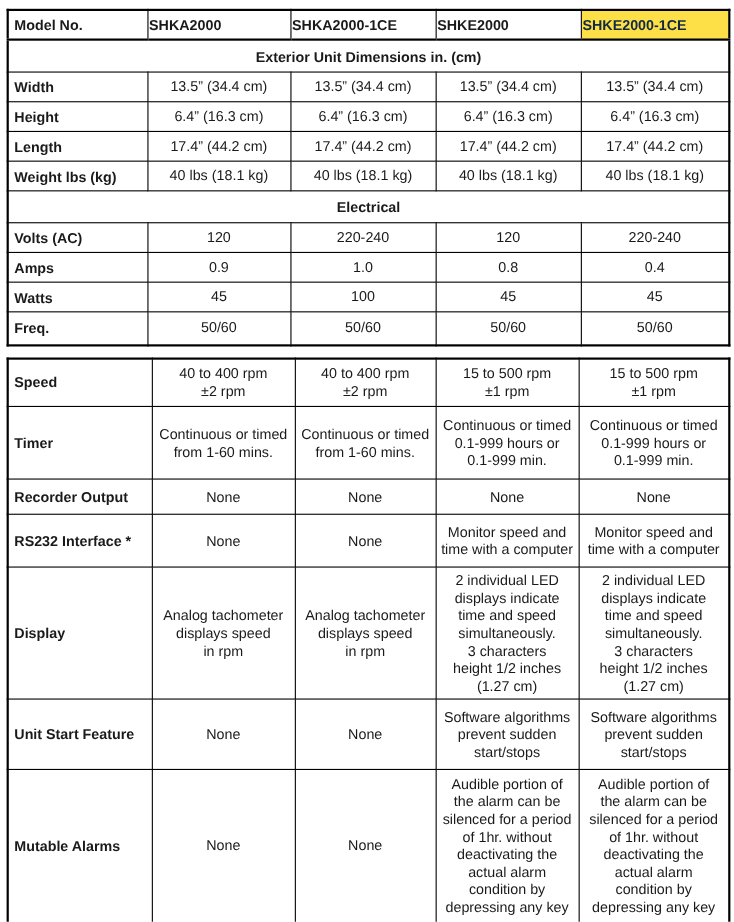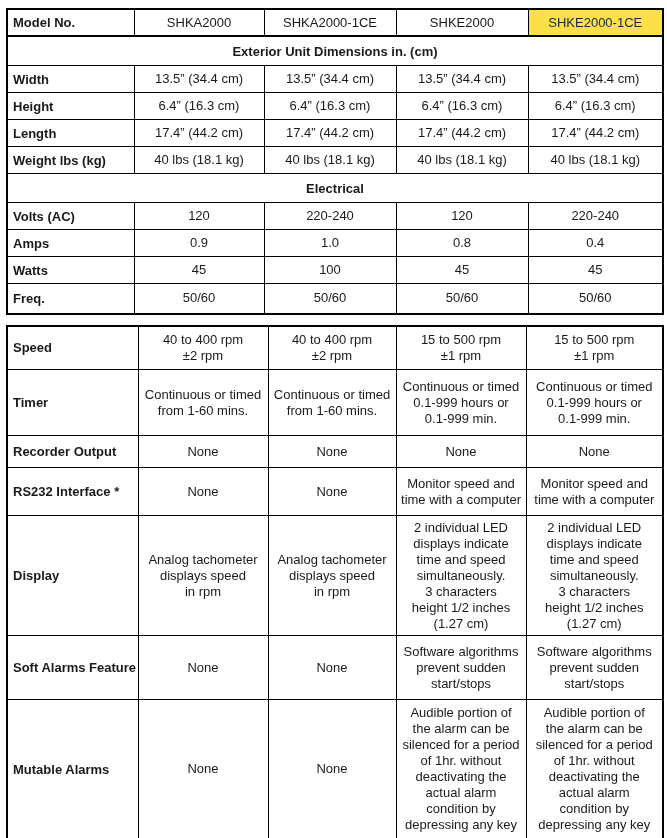--- a/index.html
+++ b/index.html
@@ -31,22 +31,22 @@
   
   .t1 tr { height: 27px; }
   .t1 tr:last-child { height: 30px; }
   .t1 .models th { border-bottom: 2px solid #000; }
   .row-label {
     font-weight: bold;
     text-align: left;
     padding-left: 5px;
   }
   .model-h {
-    font-weight: normal;
-    text-align: center;
+    font-weight: bold;
+    text-align: left;
   }
   .model-h.hl {
     background: #fde047;
     color: #122a44;
   }
   .section-title {
     font-weight: bold;
     text-align: center;
     height: 26px;
   }
@@ -212,21 +212,21 @@
 (1.27 cm)</td>
           <td class="val">2 individual LED
 displays indicate
 time and speed
 simultaneously.
 3 characters
 height 1/2 inches
 (1.27 cm)</td>
         </tr>
         <tr style="height: 64px;">
-          <td class="row-label">Soft Alarms Feature</td>
+          <td class="row-label">Unit Start Feature</td>
           <td class="val">None</td>
           <td class="val">None</td>
           <td class="val">Software algorithms
 prevent sudden
 start/stops</td>
           <td class="val">Software algorithms
 prevent sudden
 start/stops</td>
         </tr>
         <tr style="height: 140px;">

